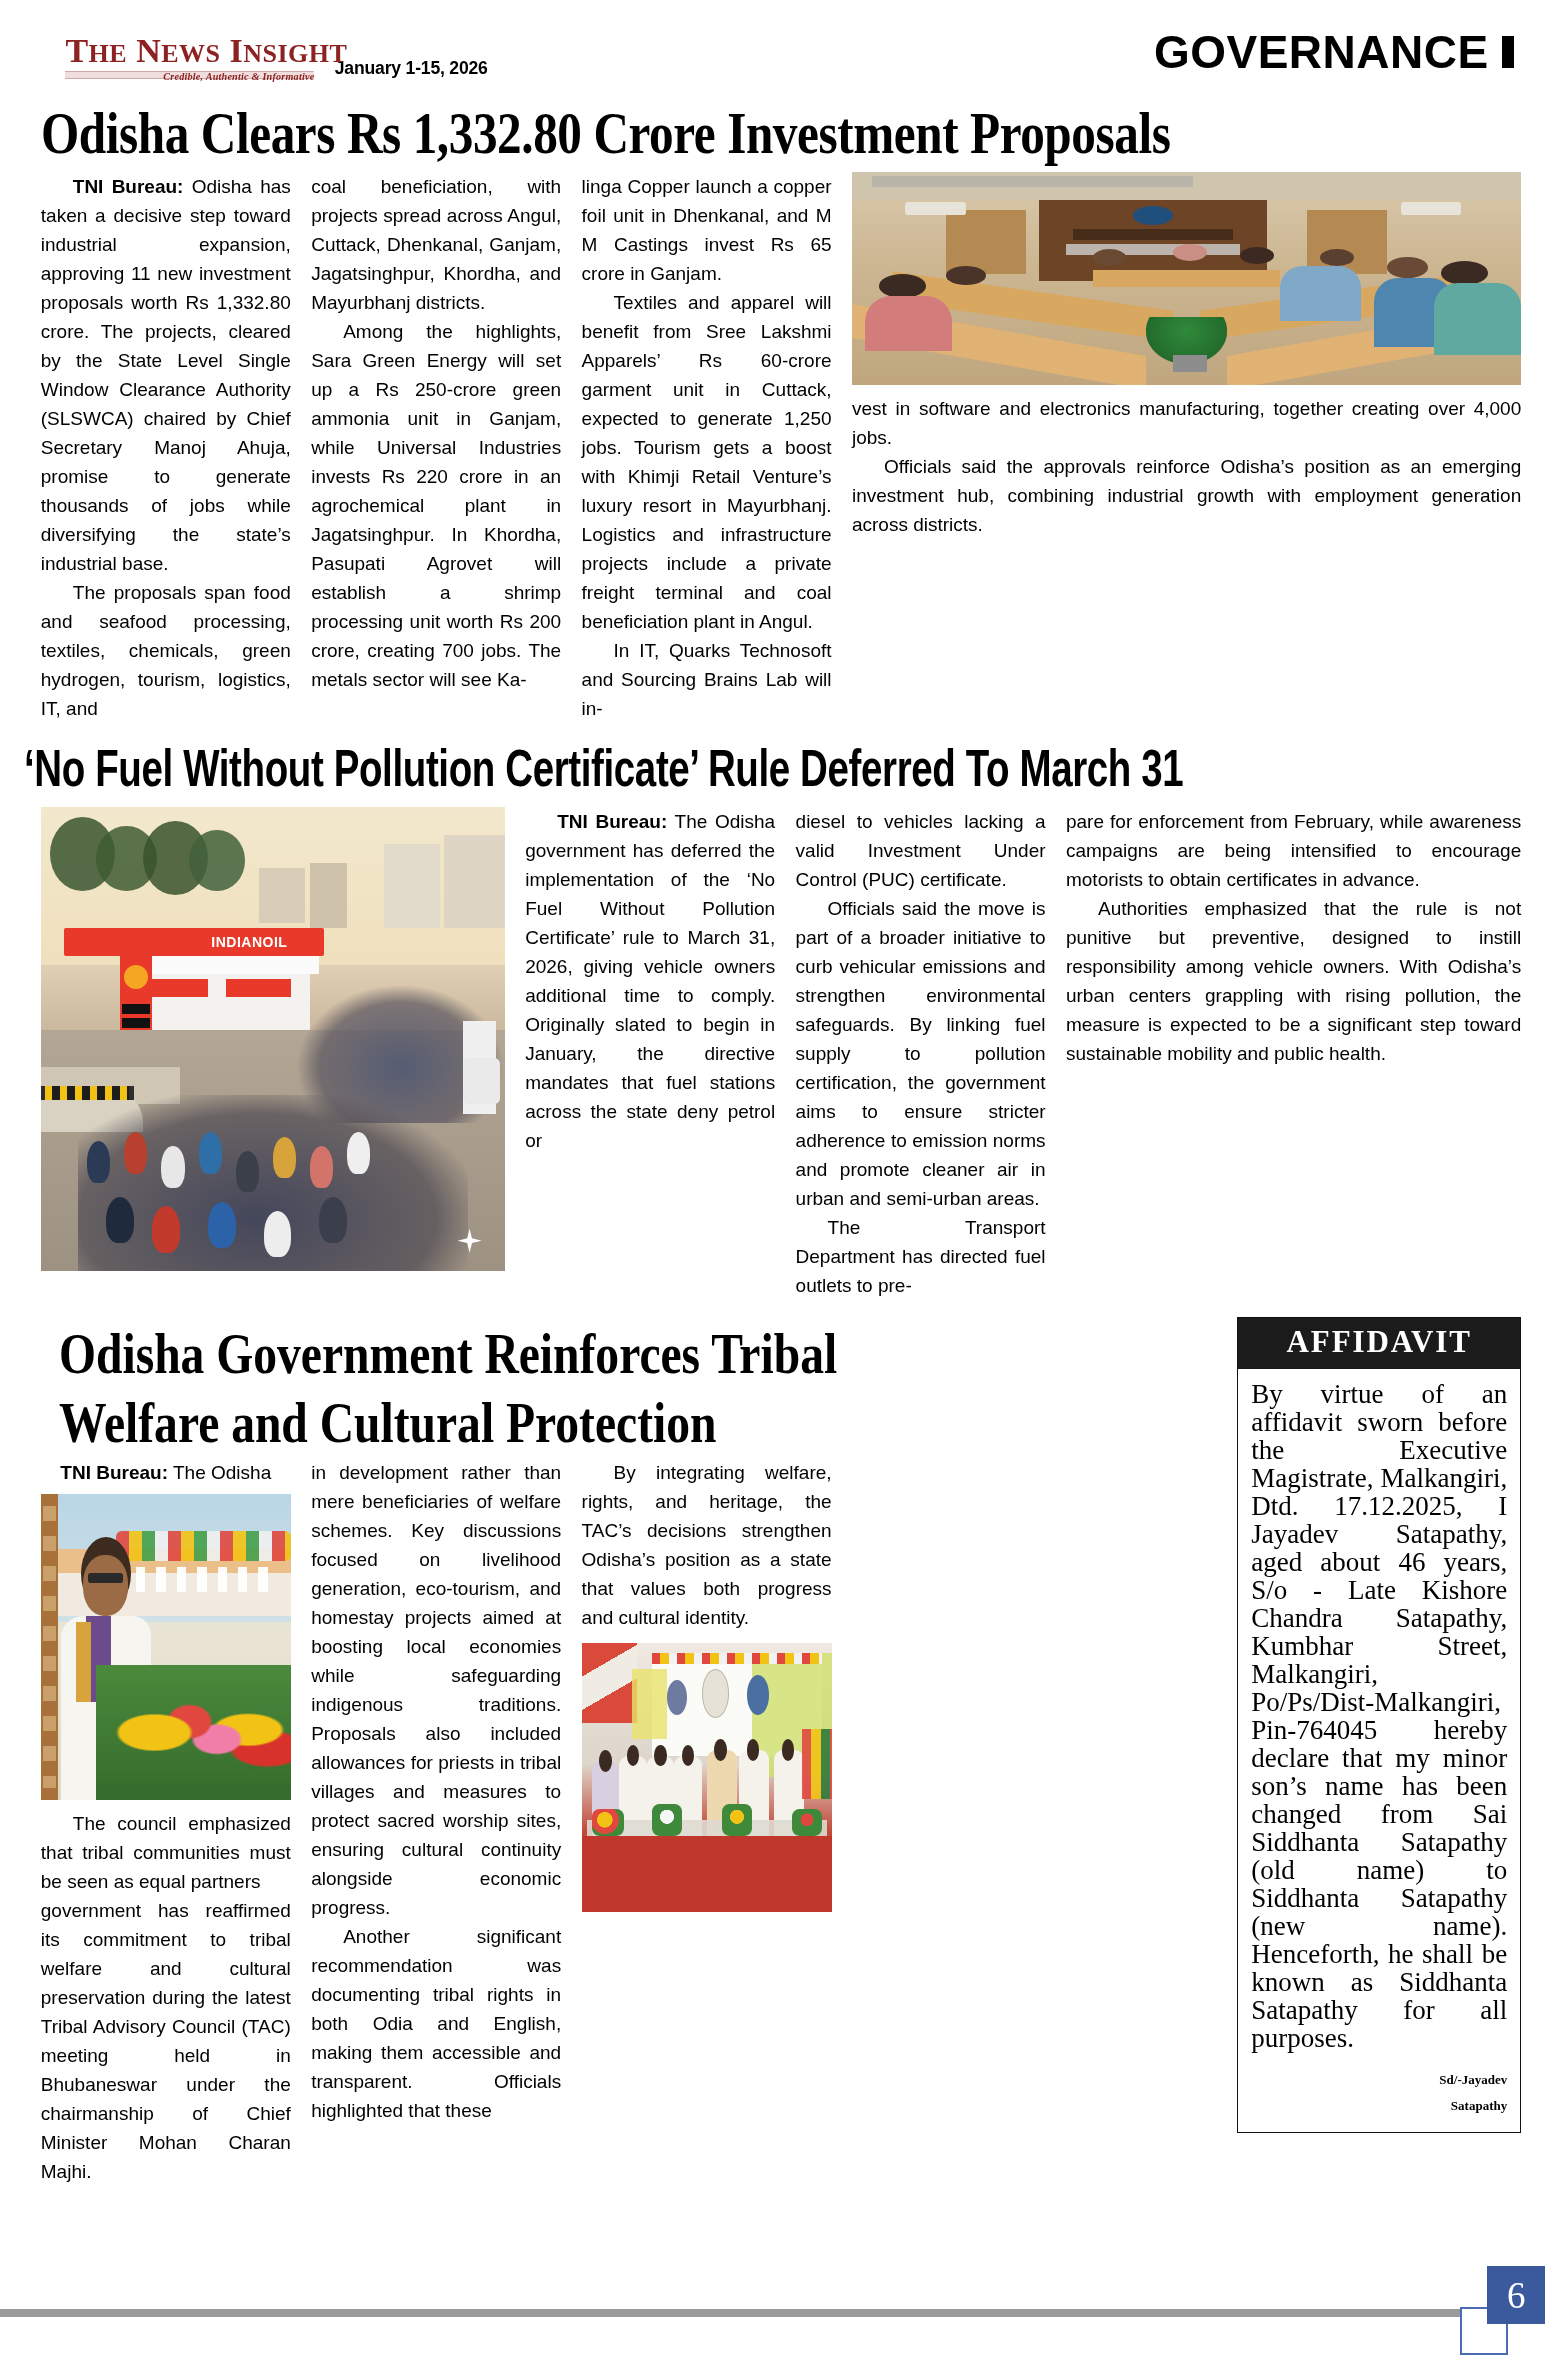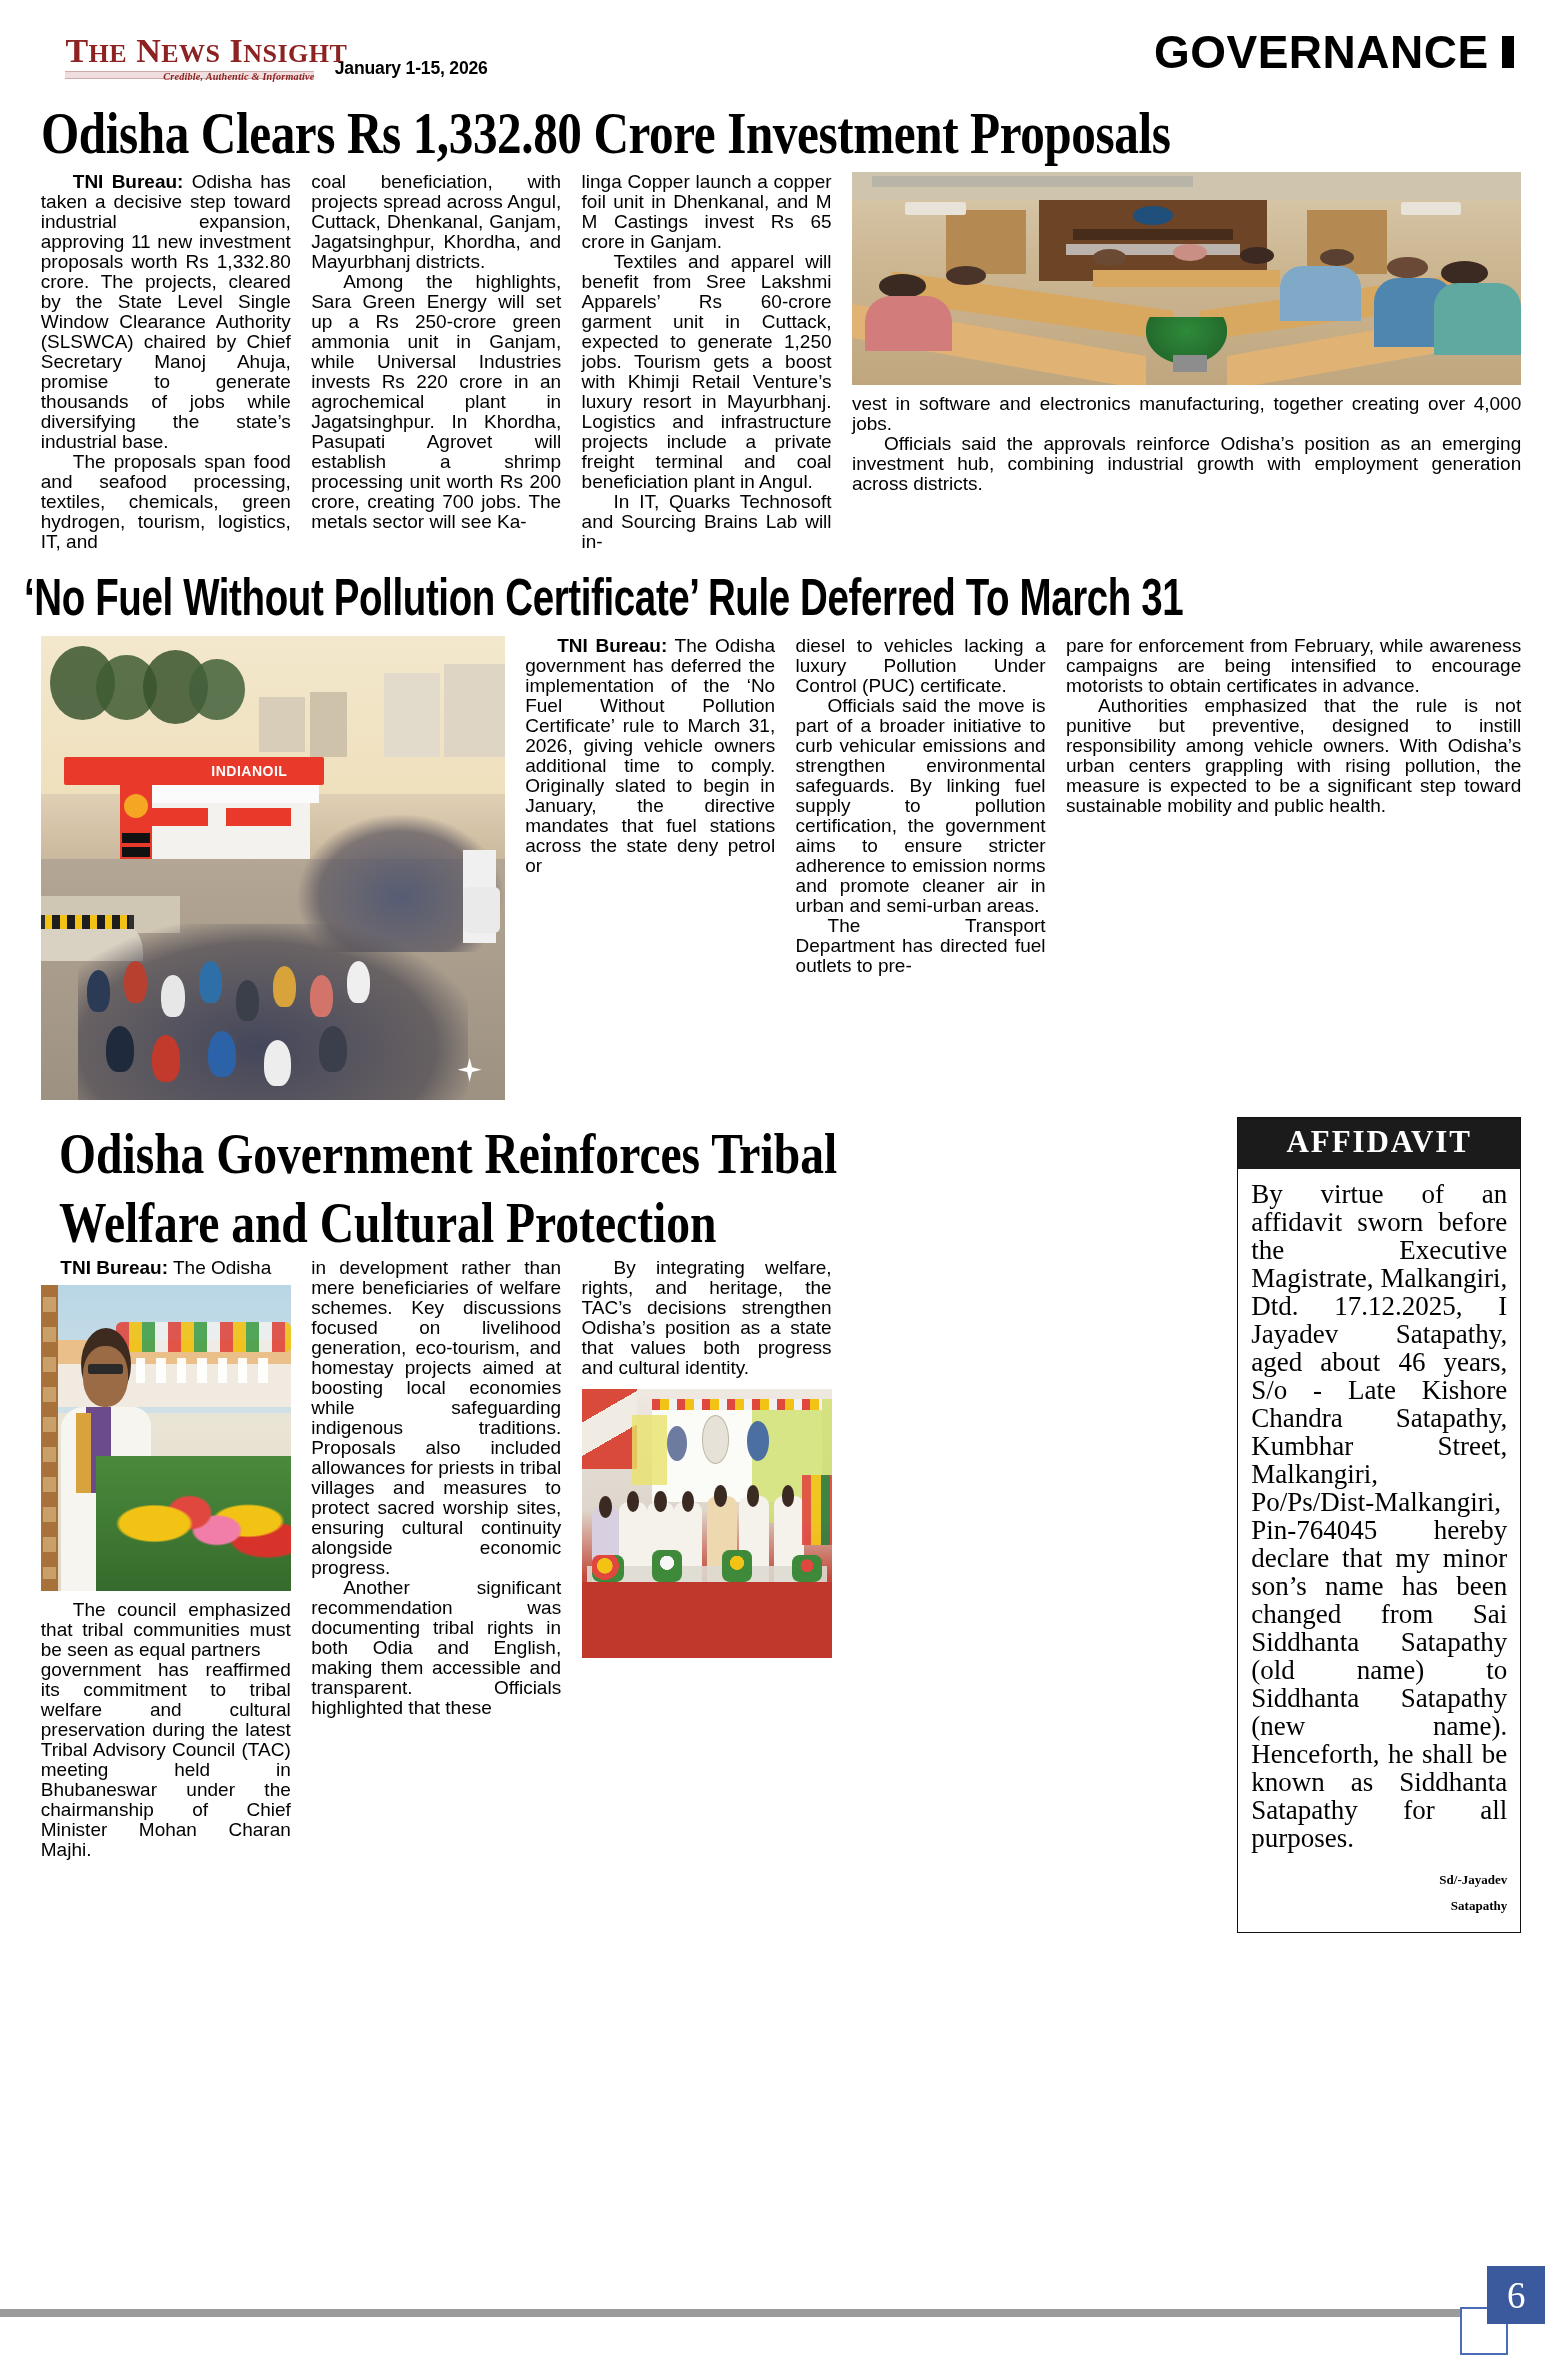--- a/index.html
+++ b/index.html
@@ -68,21 +68,21 @@
     white-space:nowrap; margin:15px 0 5.6px 3.7px;
     letter-spacing:-0.5px;
   }
   .headline3 { font-size:58px; margin:7.4px 0 0 18.6px; }
   .headline3 .l2 { display:block; margin-top:9.3px; }
 
   
   .body-col {
     font-family:"Liberation Sans", sans-serif;
     font-size:19px;
-    line-height:20px;
+    line-height:29px;
     text-align:justify;
     text-justify:inter-word;
     hyphens:manual;
     color:#000;
   }
   .body-col p { margin:0; text-indent:32px; }
   .byline { font-weight:bold; }
 
   
   .art1 { display:flex; gap:20.4px; padding:0 20.4px 0 20.4px; margin-top:7.4px; }
@@ -292,21 +292,21 @@
 
         <div style="position:absolute;right:5%;bottom:4%;width:24px;height:24px;background:#fff;clip-path:polygon(50% 0,60% 40%,100% 50%,60% 60%,50% 100%,40% 60%,0 50%,40% 40%);"></div>
       </div>
     </div>
 
     <div class="col body-col">
       <p><span class="byline">TNI Bureau:</span><span> The Odisha government has deferred the implementation of the ‘No Fuel Without Pollution Certificate’ rule to March 31, 2026, giving vehicle owners additional time to comply. Originally slated to begin in January, the directive mandates that fuel stations across the state deny petrol or</span></p>
     </div>
 
     <div class="col body-col">
-      <p style="text-indent:0">diesel to vehicles lacking a luxury Pollution Under Control (PUC) certificate.</p>
+      <p style="text-indent:0">diesel to vehicles lacking a valid Investment Under Control (PUC) certificate.</p>
       <p>Officials said the move is part of a broader initiative to curb vehicular emissions and strengthen environmental safeguards. By linking fuel supply to pollution certification, the government aims to ensure stricter adherence to emission norms and promote cleaner air in urban and semi-urban areas.</p>
       <p>The Transport Department has directed fuel outlets to pre-</p>
     </div>
 
     <div class="col-last body-col">
       <p style="text-indent:0">pare for enforcement from February, while awareness campaigns are being intensified to encourage motorists to obtain certificates in advance.</p>
       <p>Authorities emphasized that the rule is not punitive but preventive, designed to instill responsibility among vehicle owners. With Odisha’s urban centers grappling with rising pollution, the measure is expected to be a significant step toward sustainable mobility and public health.</p>
     </div>
   </div>
 

